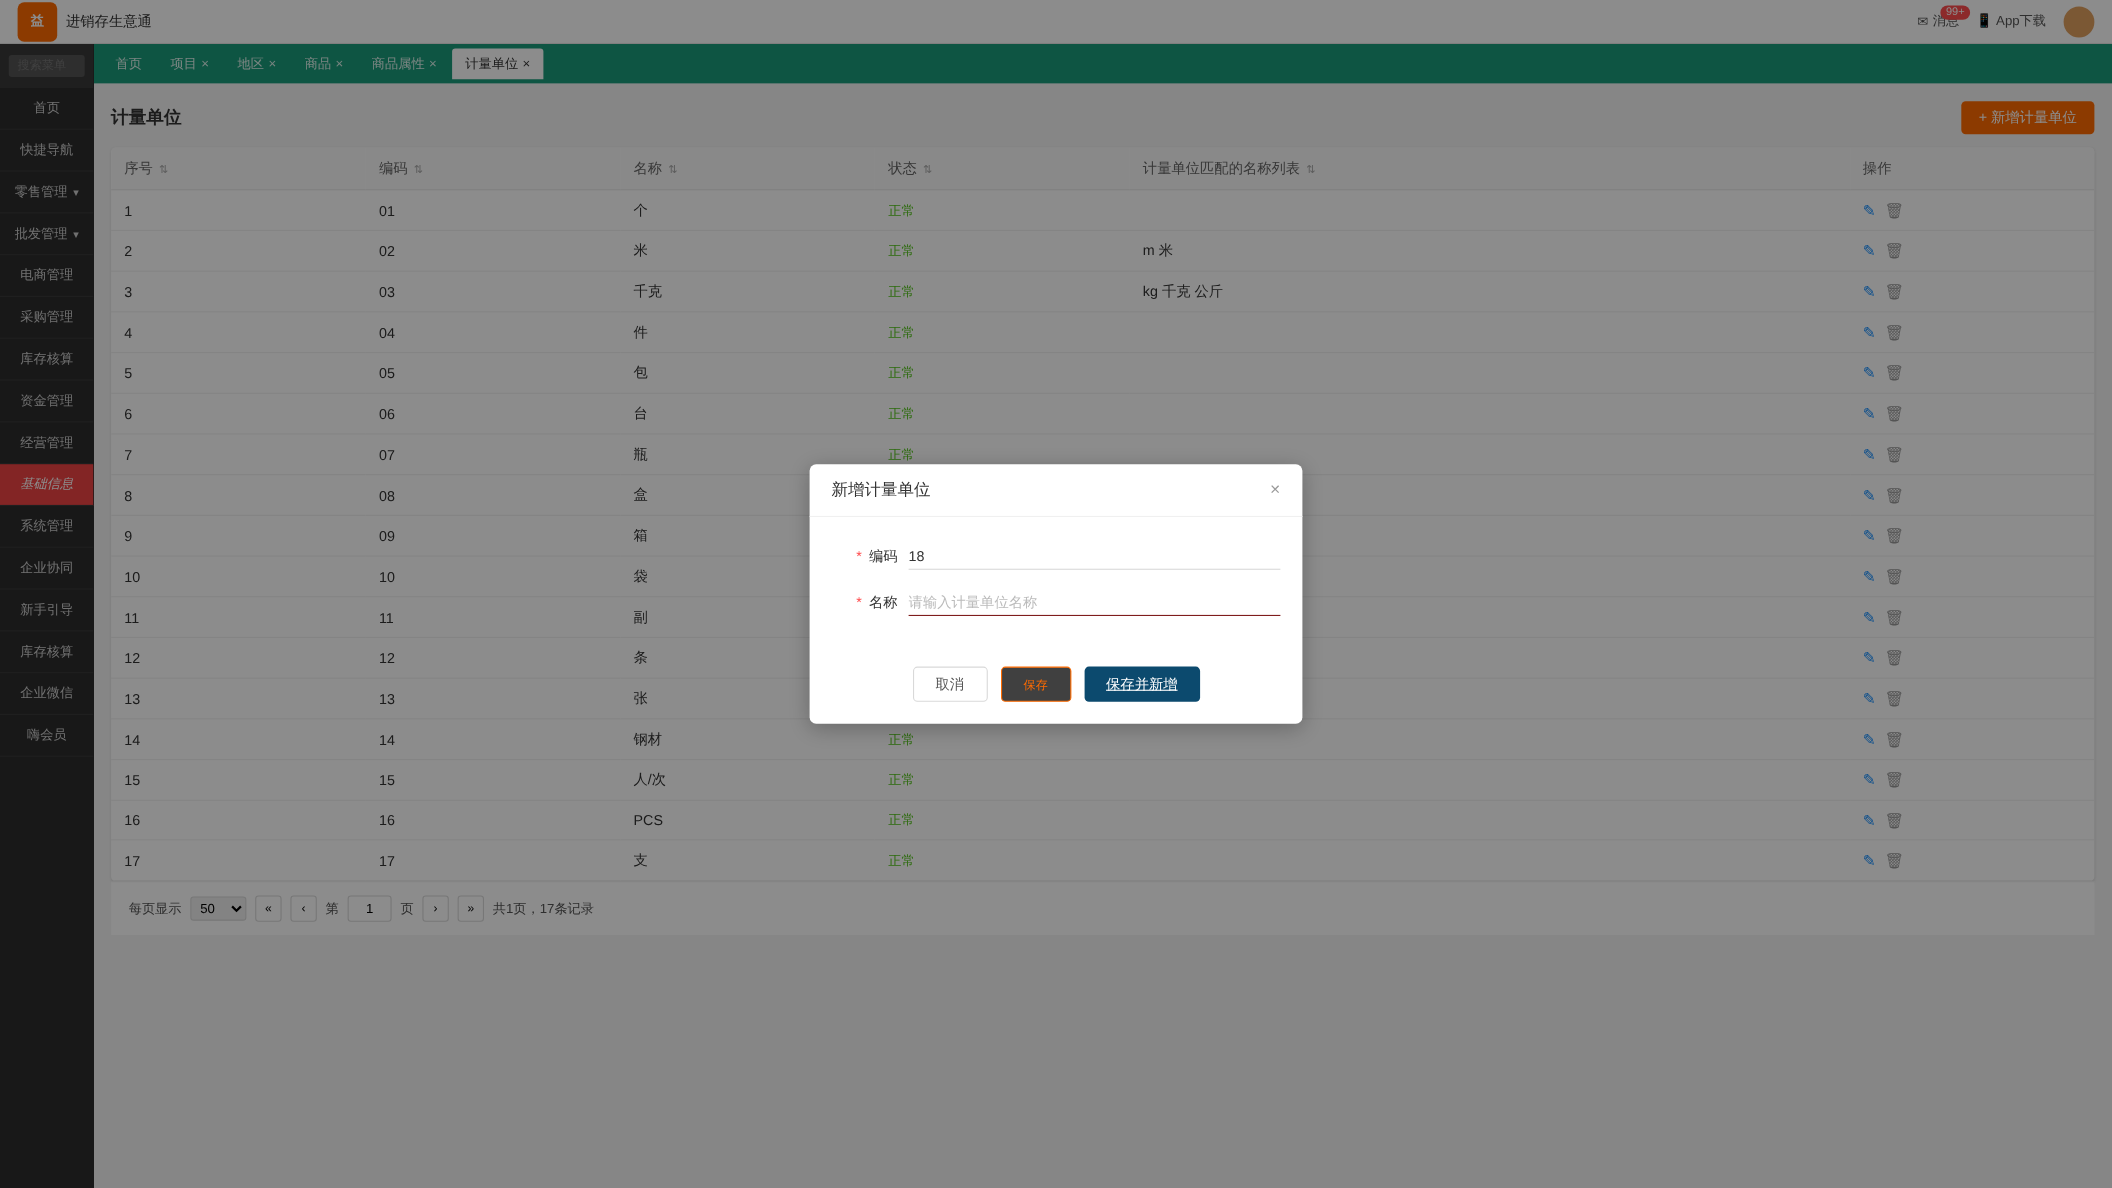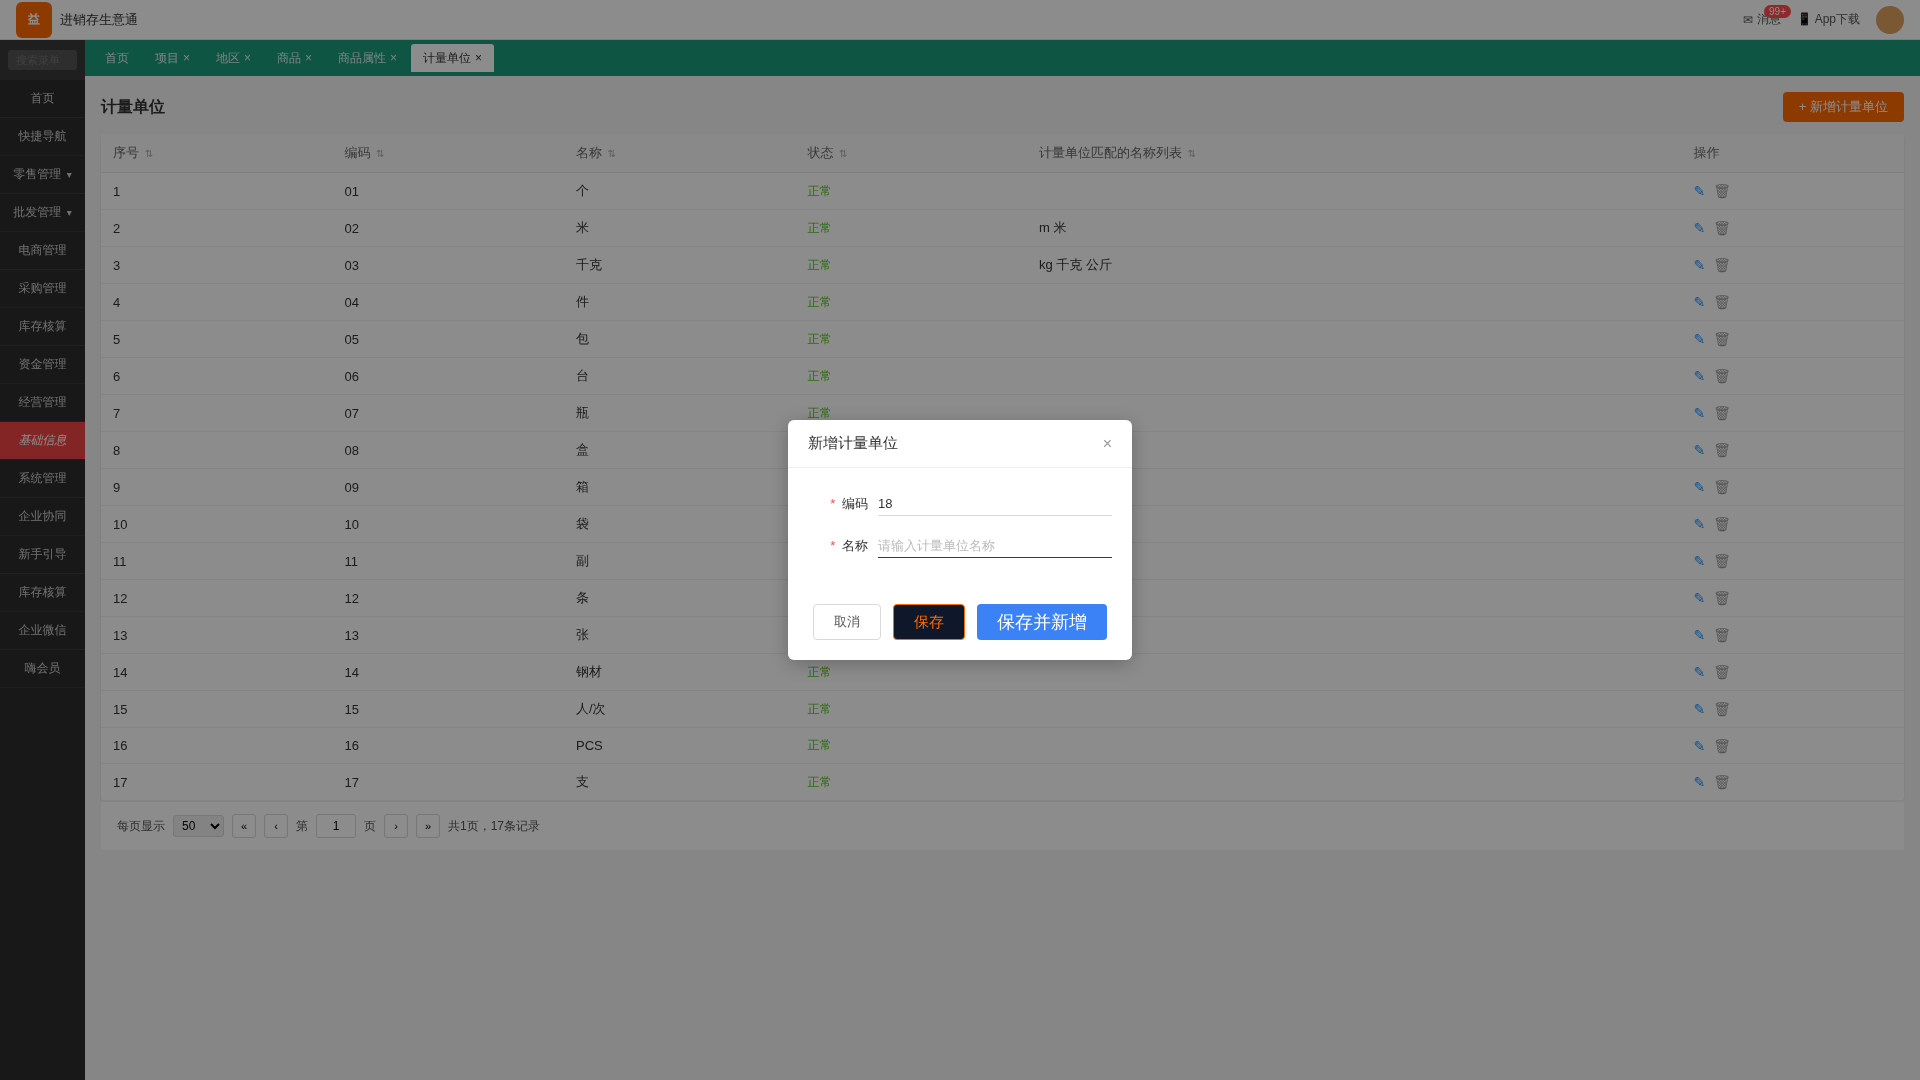--- a/index.html
+++ b/index.html
@@ -233,21 +233,21 @@
       top: 0; left: 0; right: 0; bottom: 0;
       background: rgba(0,0,0,0.45);
       z-index: 1000;
       display: flex;
       align-items: center;
       justify-content: center;
     }
     .modal {
       background: white;
       border-radius: 6px;
-      width: 344px;
+      width: 448px;
       box-shadow: 0 4px 20px rgba(0,0,0,0.25);
     }
     .modal-header {
       display: flex;
       align-items: center;
       justify-content: space-between;
       padding: 14px 20px;
       border-bottom: 1px solid #f0f0f0;
     }
     .modal-title {
@@ -299,35 +299,36 @@
       border: 1px solid #d9d9d9;
       background: white;
       color: #555;
       border-radius: 4px;
       padding: 6px 20px;
       cursor: pointer;
       font-size: 13px;
     }
     .btn-save {
       border: 1px solid #ff6b00;
-      background: #0f172a;
+      background: #404040;
       color: #ff6b00;
       border-radius: 4px;
       padding: 6px 20px;
       cursor: pointer;
-      font-size: 15px;
+      font-size: 11px;
     }
     .btn-save-new {
       border: none;
-      background: #3b82f6;
+      background: #0c4a6e;
       color: white;
       border-radius: 4px;
       padding: 6px 20px;
       cursor: pointer;
-      font-size: 18px;
+      font-size: 13px;
+      text-decoration: underline;
     }
   </style>
 </head>
 <body>
 
 <div class="topbar">
   <div class="topbar-logo">
     <div class="logo-icon">益</div>
     <span class="logo-text">进销存生意通</span>
   </div>

